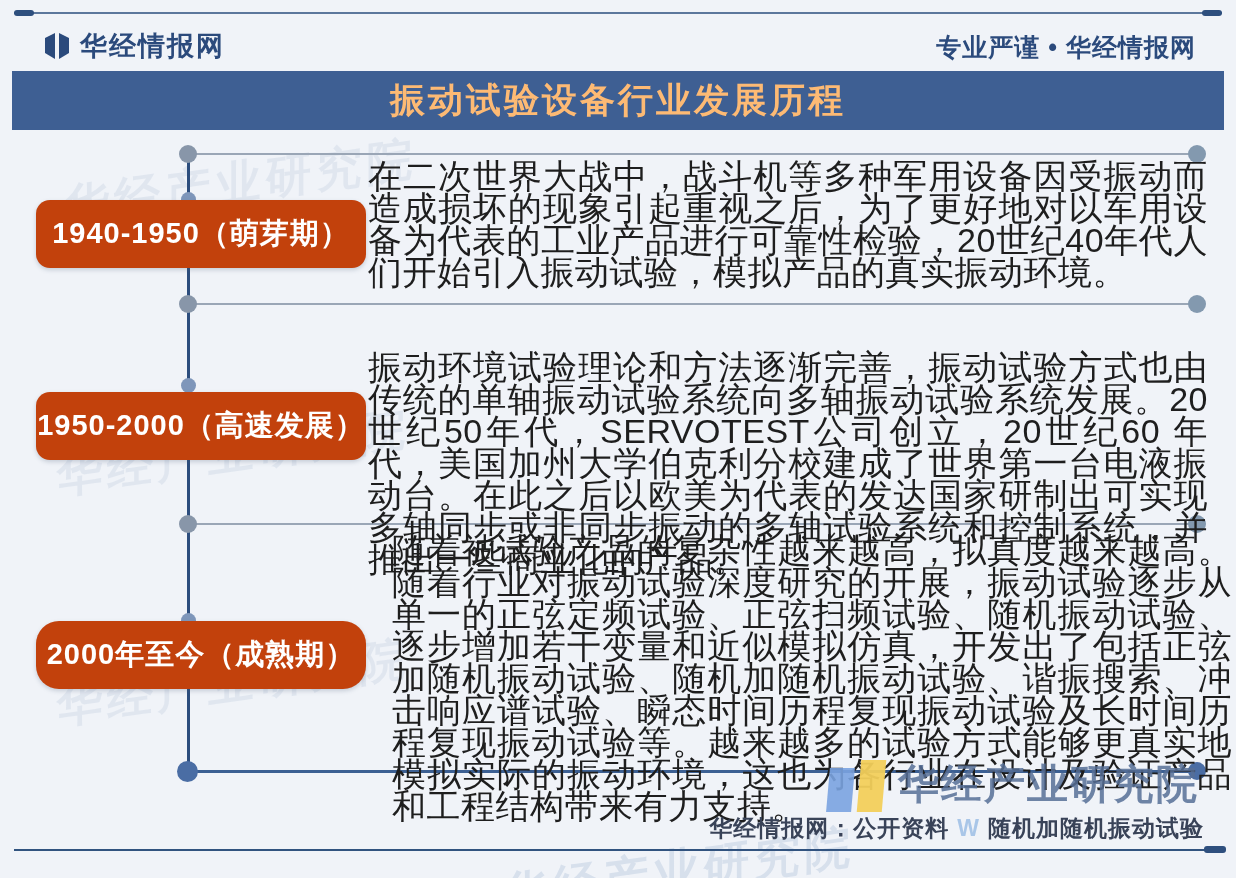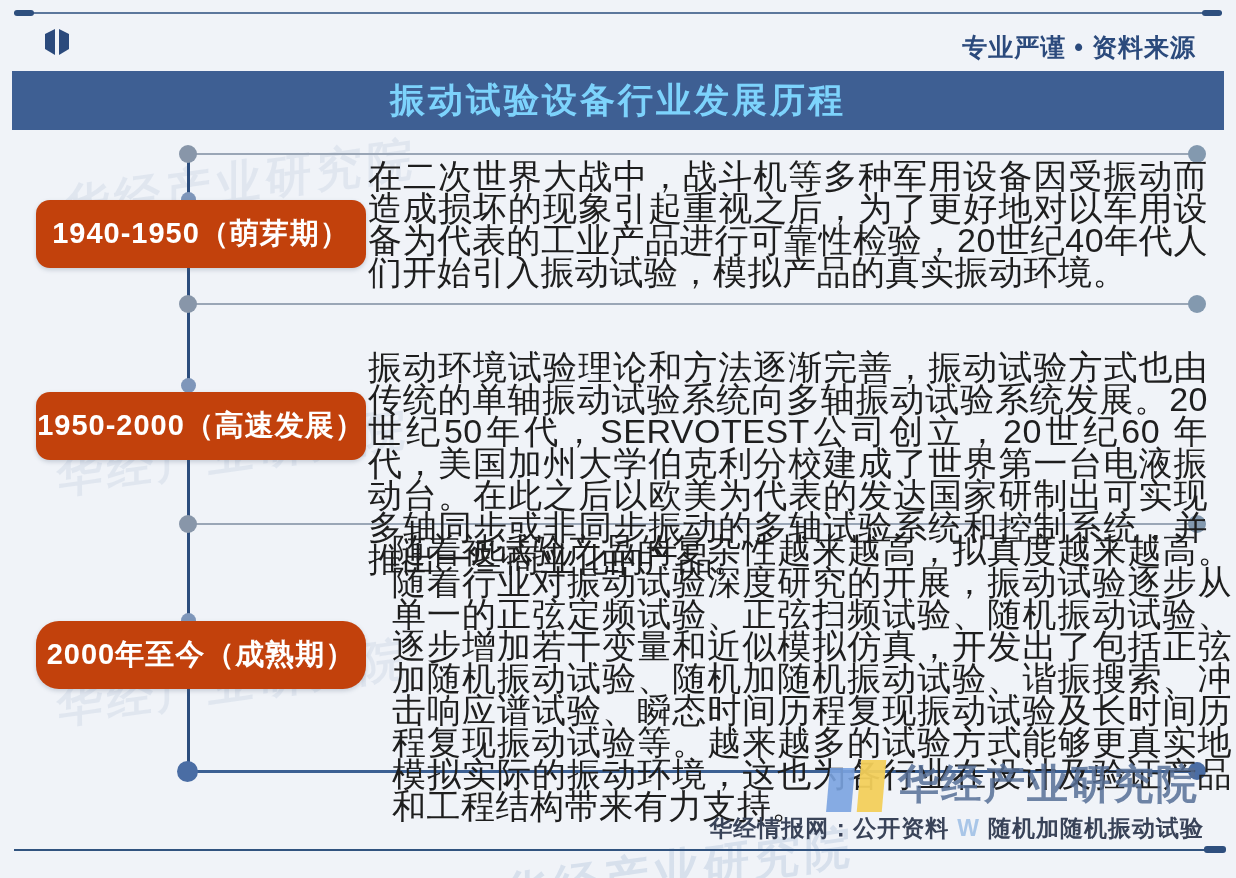--- a/index.html
+++ b/index.html
@@ -35,21 +35,21 @@
     font-size: 25px; font-weight: 700; color: #2b4a7c; letter-spacing: 1px;
   }
 
   
   .title-bar {
     position: absolute; left: 12px; top: 71px; width: 1212px; height: 59px;
     background: #3e5f93;
     display: flex; align-items: center; justify-content: center;
   }
   .title-bar .title-text {
-    color: #7dd3fc; font-size: 35px; font-weight: 700; letter-spacing: 3px;
+    color: #fdba74; font-size: 35px; font-weight: 700; letter-spacing: 3px;
   }
 
   
   .vline { position: absolute; left: 187px; top: 154px; width: 3px; height: 620px; background: #2c4d7d; }
   .hline { position: absolute; left: 189px; width: 1008px; height: 2px; background: #9aa6b6; }
   .hline-1 { top: 153px; } .hline-2 { top: 303px; } .hline-3 { top: 523px; }
   .hline-bottom { position: absolute; left: 189px; top: 770px; width: 1008px; height: 3px; background: #3c6093; }
   .dot { position: absolute; border-radius: 50%; }
   .dot-gray { background: #8896a9; width: 18px; height: 18px; }
   .dot-blue { background: #4a6da4; }
@@ -138,22 +138,23 @@
     <div class="rule-cap top-cap-left"></div>
     <div class="rule-cap top-cap-right"></div>
 
     <div class="brand">
       <span>
         <svg width="26" height="28" viewBox="0 0 26 28">
           <polygon points="1,6 11,1 11,27 1,21" fill="#2b4a7c"></polygon>
           <polygon points="15,1 25,6 25,21 15,27" fill="#2b4a7c"></polygon>
         </svg>
       </span>
-    </div>
-    <div class="tagline">专业严谨 • 资料来源</div>
+      <span class="brand-name">华经情报网</span>
+    </div>
+    <div class="tagline">专业严谨 • 华经情报网</div>
 
     <div class="title-bar">
       <span class="title-text">振动试验设备行业发展历程</span>
     </div>
 
     <div class="vline"></div>
     <div class="hline hline-1"></div>
     <div class="hline hline-2"></div>
     <div class="hline hline-3"></div>
     <div class="hline-bottom"></div>

